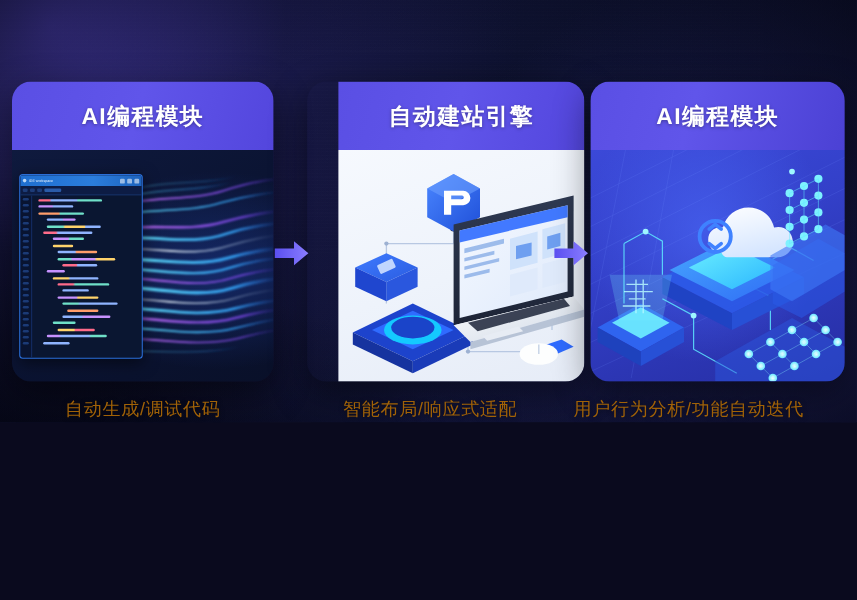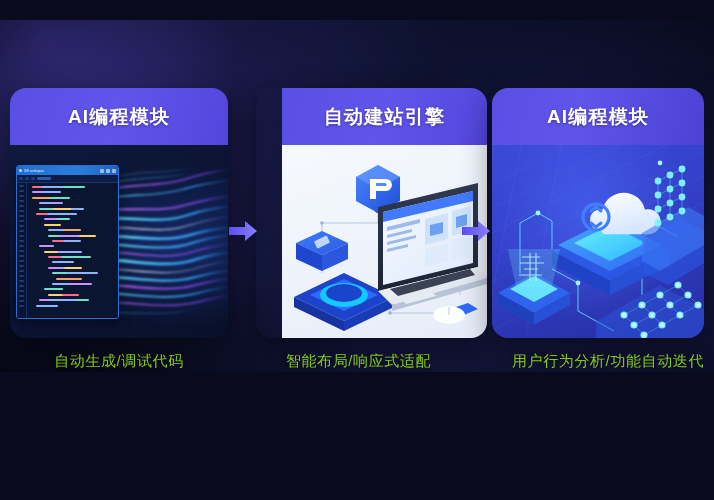--- a/index.html
+++ b/index.html
@@ -7,21 +7,20 @@
     padding: 0;
     background: #0a0a1e;
   }
   .stage {
     position: relative;
     width: 714px;
     height: 352px;
     overflow: hidden;
     font-family: "Liberation Sans", "DejaVu Sans", sans-serif;
     background: #0c1028;
-    margin-top: 20px;
   }
   
   .bg-base {
     position: absolute; inset: 0;
     background:
       radial-gradient(circle at 6% 6%, rgba(86,70,200,0.75) 0%, rgba(48,38,120,0.28) 26%, rgba(12,16,40,0) 52%),
       radial-gradient(circle at 96% 86%, rgba(60,60,170,0.45) 0%, rgba(12,16,40,0) 48%),
       radial-gradient(circle at 50% 100%, rgba(40,44,120,0.40) 0%, rgba(10,13,33,0) 55%),
       linear-gradient(160deg, #161a45 0%, #0e1230 32%, #080b1e 62%, #0b0f27 100%);
   }
@@ -149,29 +148,29 @@
     width: 30px; height: 22px;
   }
   #arrow-0 { left: 228px; }
   #arrow-1 { left: 461px; }
 
   
   .caption {
     position: absolute;
     top: 332px;
     text-align: center;
-    color: #84cc16;
+    color: #a16207;
     font-size: 15px;
     letter-spacing: .6px;
     white-space: nowrap;
     text-shadow: 0 1px 4px rgba(0,0,0,.5);
   }
   #caption-0 { left: 10px;  width: 218px; }
   #caption-1 { left: 256px; width: 205px; }
-  #caption-2 { left: 502px; width: 212px; text-align: center; }
+  #caption-2 { left: 468px; width: 212px; text-align: center; }
 
   
   .connectors { position: absolute; left: 0; top: 355px; width: 714px; height: 110px; }
 
   .final {
     position: absolute;
     left: 0; top: 412px;
     width: 714px;
     text-align: center;
   }

